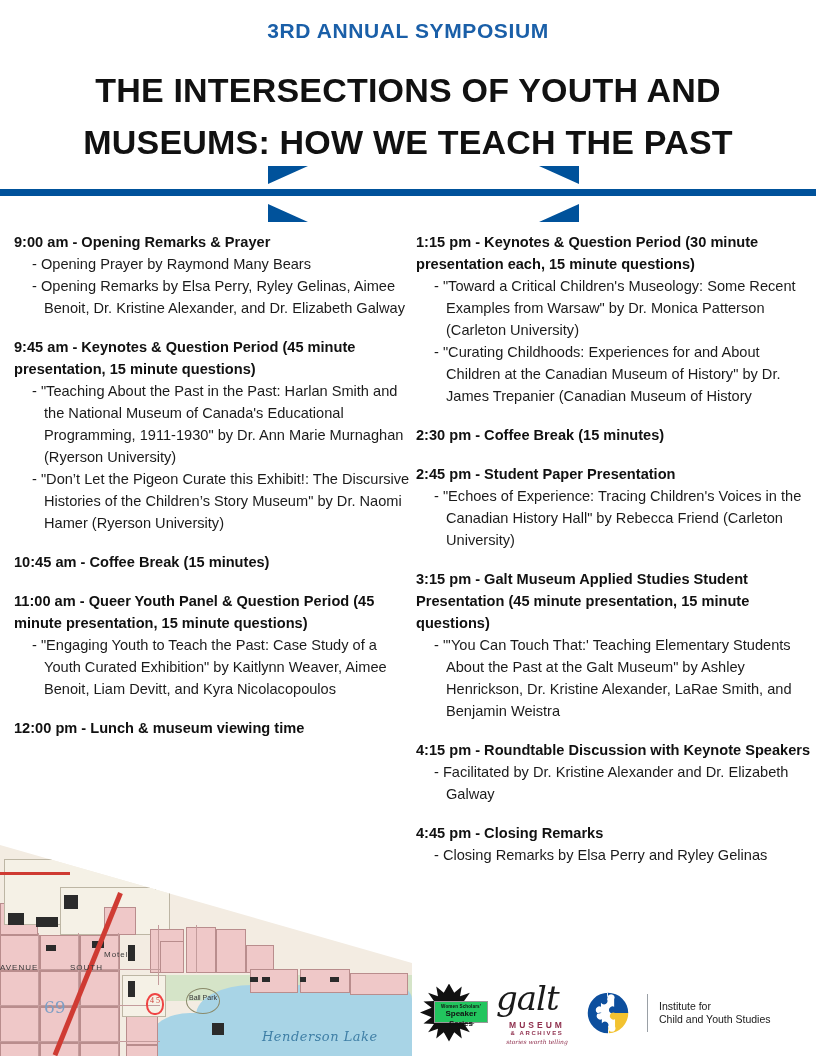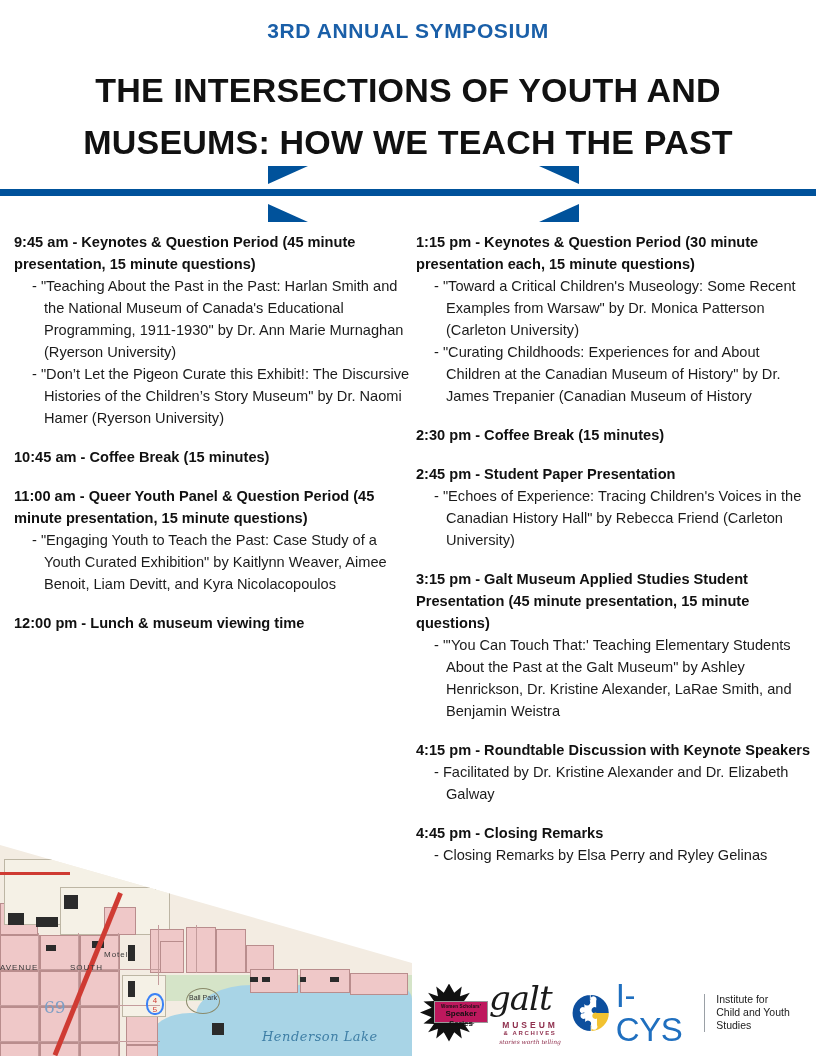--- a/index.html
+++ b/index.html
@@ -96,23 +96,23 @@
   #hwy{
     position:absolute;left:118px;top:48px;width:5px;height:175px;
     background:#cf3b33;transform:rotate(22deg);transform-origin:top center;
   }
   #hwy2{
     position:absolute;left:0px;top:27px;width:70px;height:3px;
     background:#cf3b33;
   }
   #hwy-shield{
     position:absolute;left:146px;top:148px;width:18px;height:22px;
-    border:2px solid #3b82f6;border-radius:50% 50% 45% 45%;
+    border:2px solid #ef4444;border-radius:50% 50% 45% 45%;
     color:#cf3b33;font-size:8px;line-height:9px;text-align:center;
-    font-family:Liberation Mono, monospace;padding-top:1px;box-sizing:border-box;
+    font-family:Liberation Serif, serif;padding-top:1px;box-sizing:border-box;
   }
   #ballpark{
     position:absolute;left:186px;top:143px;width:34px;height:26px;
     border:1.2px solid #8a8a6a;border-radius:50%;
     font-size:7px;line-height:8px;text-align:center;color:#333;padding-top:5px;
     box-sizing:border-box;font-family:"Liberation Sans",sans-serif;
   }
   .mp-txt{position:absolute;font-size:8px;color:#3a3a3a;letter-spacing:1px;
           font-family:"Liberation Sans",sans-serif;}
   #sect69{position:absolute;left:44px;top:152px;font-size:17px;color:#7d9ec4;
@@ -130,21 +130,21 @@
   
   #wss{width:74px;height:66px;position:relative;margin-right:4px;}
   #wss-burst{
     position:absolute;left:4px;top:4px;width:58px;height:58px;
     background:#111;
     -webkit-clip-path:polygon(50% 0%,59% 16%,72% 5%,69% 22%,86% 16%,76% 30%,94% 31%,80% 42%,100% 50%,80% 58%,94% 69%,76% 70%,86% 84%,69% 78%,72% 95%,59% 84%,50% 100%,41% 84%,28% 95%,31% 78%,14% 84%,24% 70%,6% 69%,20% 58%,0% 50%,20% 42%,6% 31%,24% 30%,14% 16%,31% 22%,28% 5%,41% 16%);
             clip-path:polygon(50% 0%,59% 16%,72% 5%,69% 22%,86% 16%,76% 30%,94% 31%,80% 42%,100% 50%,80% 58%,94% 69%,76% 70%,86% 84%,69% 78%,72% 95%,59% 84%,50% 100%,41% 84%,28% 95%,31% 78%,14% 84%,24% 70%,6% 69%,20% 58%,0% 50%,20% 42%,6% 31%,24% 30%,14% 16%,31% 22%,28% 5%,41% 16%);
   }
   #wss-box{
     position:absolute;left:18px;top:21px;width:54px;height:22px;
-    background:#be185d;border:0.8px solid #999;
+    background:#22c55e;border:0.8px solid #999;
     text-align:center;box-sizing:border-box;padding-top:2px;
   }
   #wss-l1{font-size:4.6px;color:#111;font-weight:bold;letter-spacing:.1px;line-height:5px;}
   #wss-l2{font-size:8px;color:#111;font-weight:bold;line-height:10px;}
 
   
   #galt{width:80px;height:70px;position:relative;margin-right:8px;}
   #galt-script{
     position:absolute;left:2px;top:2px;width:78px;
     font-family:"DejaVu Serif", serif;font-style:italic;
@@ -179,20 +179,27 @@
 
 <div id="header">
   <div id="eyebrow">3RD ANNUAL SYMPOSIUM</div>
   <div id="main-title">THE INTERSECTIONS OF YOUTH AND MUSEUMS: HOW WE TEACH THE PAST</div>
   <div id="rule"></div>
   <div id="ribbon"></div>
 </div>
 
 <div id="program">
   <div class="col" id="col-left">
+      <div class="block">
+        <div class="slot-title">9:00 am - Opening Remarks &amp; Prayer</div>
+        <ul class="items">
+          <li class="item">- Opening Prayer by Raymond Many Bears</li>
+          <li class="item">- Opening Remarks by Elsa Perry, Ryley Gelinas, Aimee Benoit, Dr. Kristine Alexander, and Dr. Elizabeth Galway</li>
+        </ul>
+      </div>
       <div class="block">
         <div class="slot-title">9:45 am - Keynotes &amp; Question Period (45 minute presentation, 15 minute questions)</div>
         <ul class="items">
           <li class="item">- "Teaching About the Past in the Past: Harlan Smith and the National Museum of Canada's Educational Programming, 1911-1930" by Dr. Ann Marie Murnaghan (Ryerson University)</li>
           <li class="item">- "Don’t Let the Pigeon Curate this Exhibit!: The Discursive Histories of the Children’s Story Museum" by Dr. Naomi Hamer (Ryerson University)</li>
         </ul>
       </div>
       <div class="block">
         <div class="slot-title">10:45 am - Coffee Break (15 minutes)</div>
       </div>
@@ -334,21 +341,20 @@
   </div>
 
   <div class="logo" id="icys">
     <svg id="icys-mark" viewBox="0 0 100 100">
       <path d="M50 4 A46 46 0 0 0 4 50 L34 50 a8 8 0 1 1 0-14 L34 19 a8 8 0 1 0 14 0 L48 4 Z" fill="#0d4f9e"></path>
       <path d="M50 4 L50 19 a8 8 0 1 1 14 0 L64 36 a8 8 0 1 0 0 14 L96 50 A46 46 0 0 0 50 4 Z" fill="#0d4f9e"></path>
       <path d="M4 50 A46 46 0 0 0 50 96 L50 81 a8 8 0 1 0-14 0 L36 64 a8 8 0 1 1 0-14 L4 50 Z" fill="#0d4f9e"></path>
       <path d="M96 50 L66 50 a8 8 0 1 0 0 14 L66 81 a8 8 0 1 1-14 0 L52 96 A46 46 0 0 0 96 50 Z" fill="#f2c230"></path>
       <circle cx="50" cy="50" r="46" fill="none" stroke="#ffffff" stroke-width="0"></circle>
     </svg>
-    <div id="icys-text">I-CYS</div>
     <div id="icys-div"></div>
     <div>
       <div id="icys-sub">Institute for</div>
       <div id="icys-sub">Child and Youth Studies</div>
     </div>
   </div>
 
 </div>
 
 </body></html>

